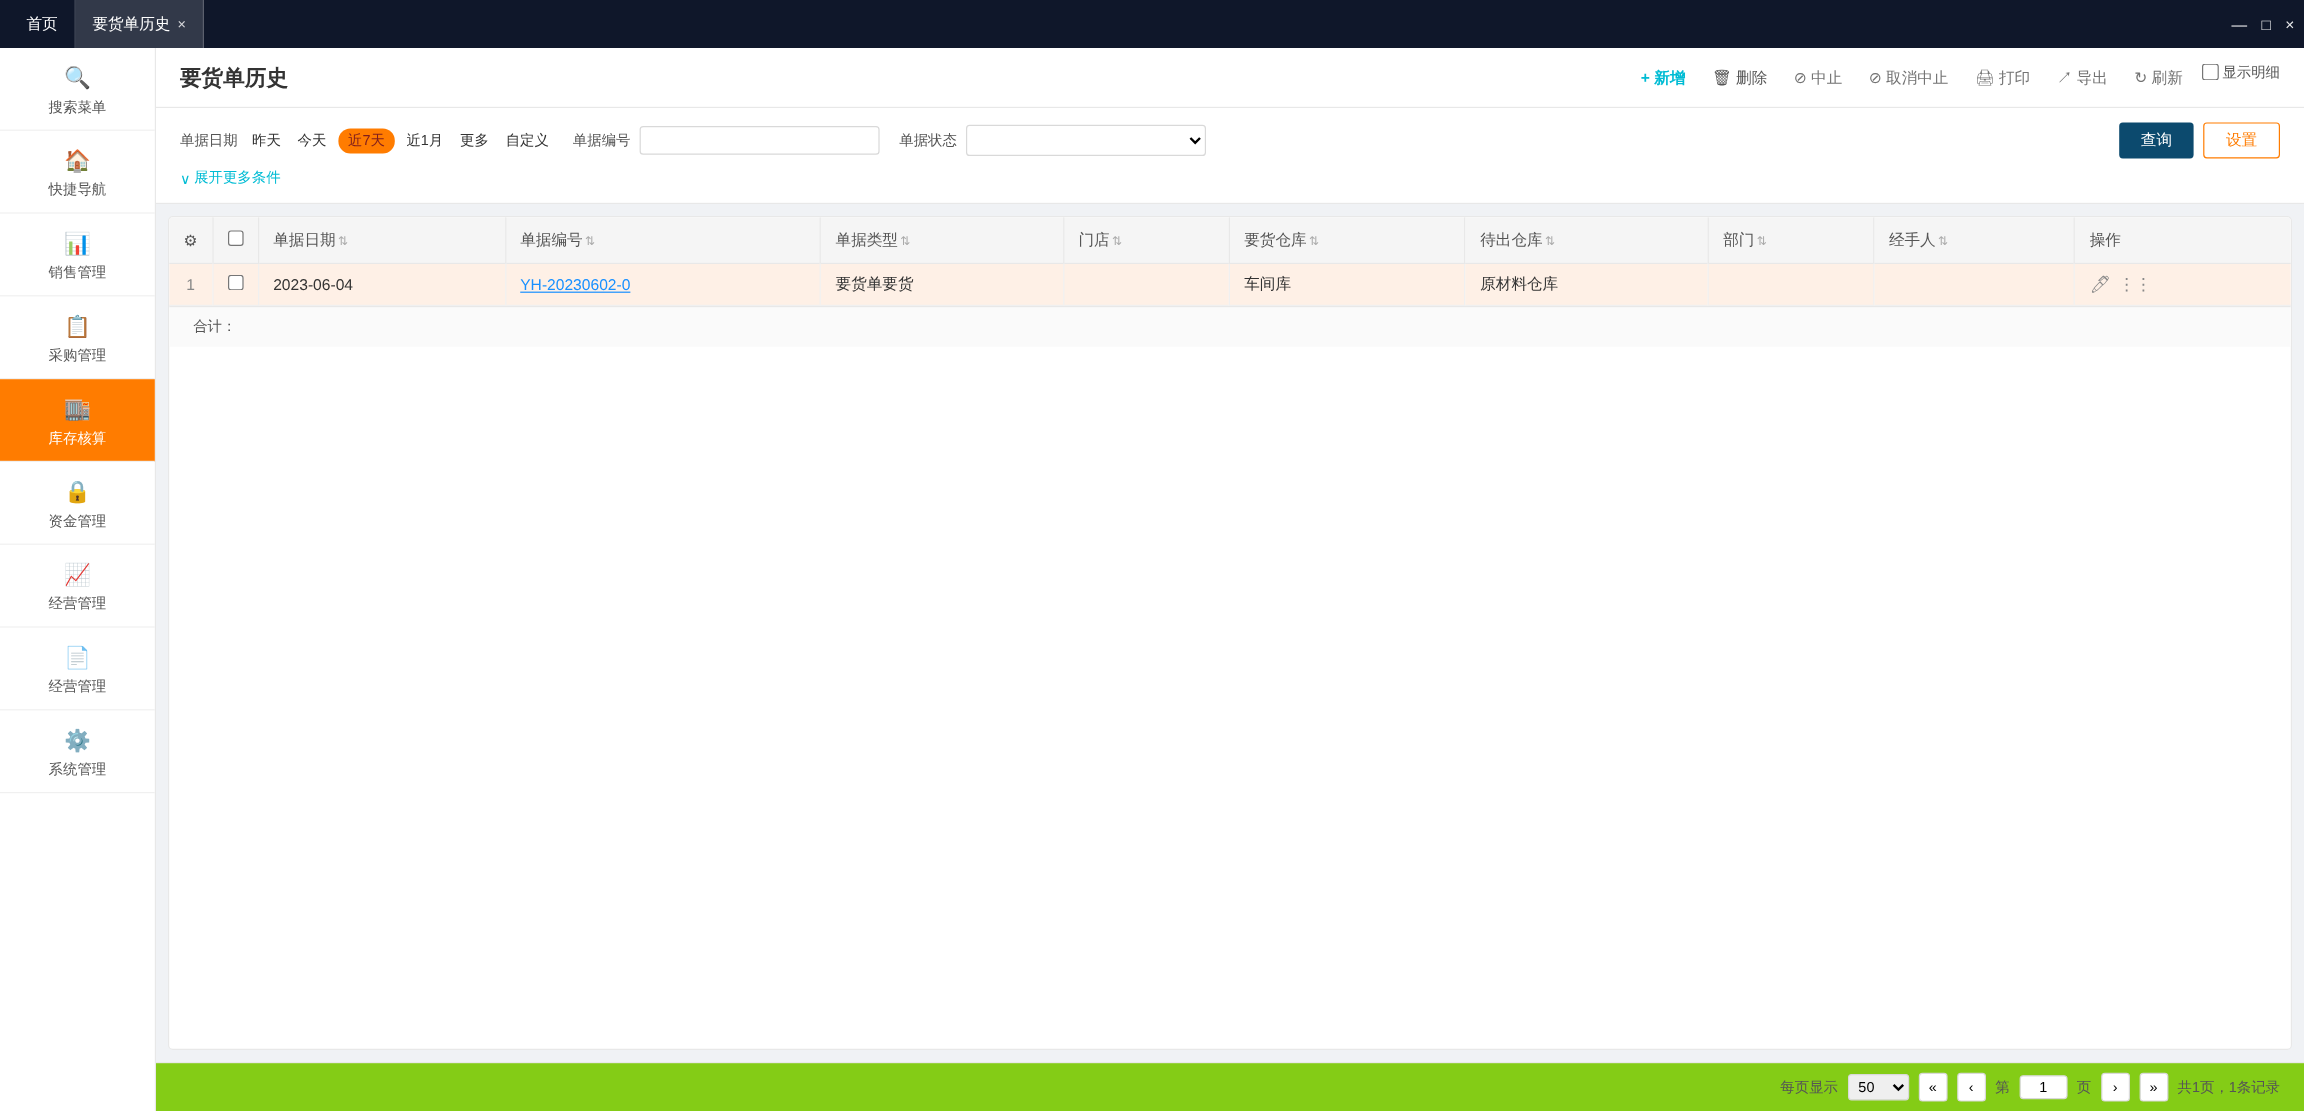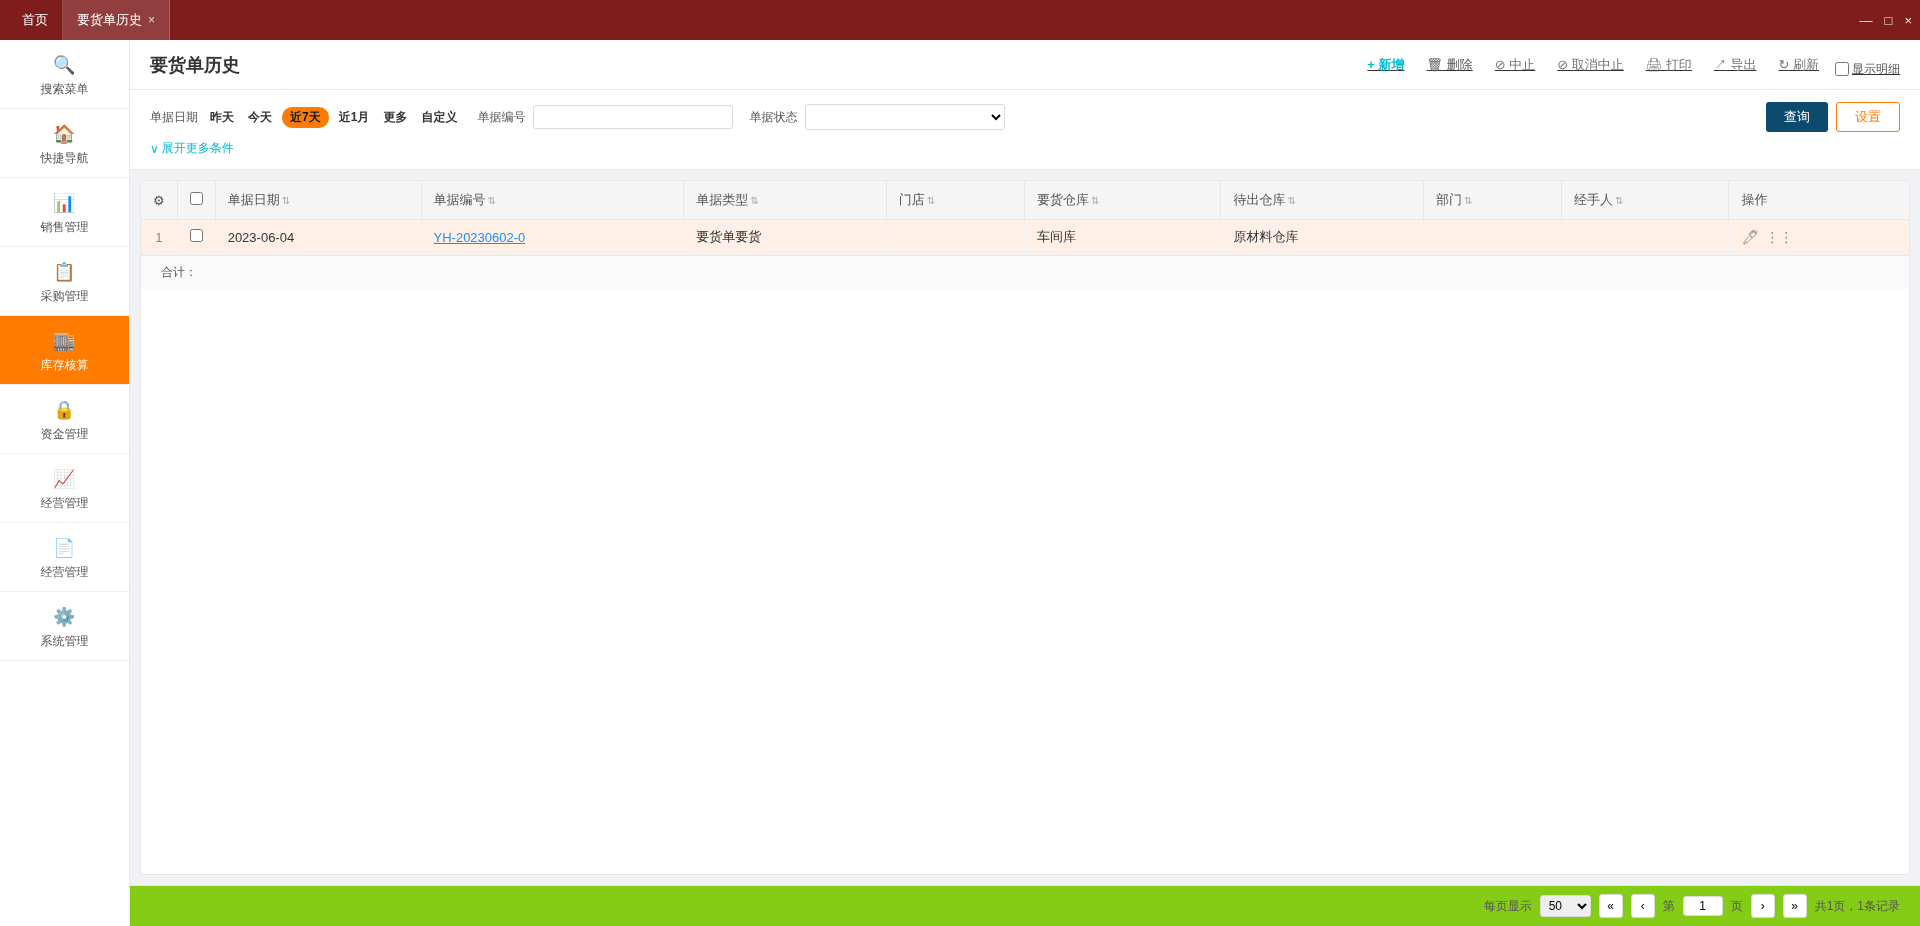--- a/index.html
+++ b/index.html
@@ -1,20 +1,20 @@
 <!DOCTYPE html>
 <html><head>
   <meta charset="utf-8">
   <style>
     * { box-sizing: border-box; margin: 0; padding: 0; }
     body { font-family: "Microsoft YaHei", Arial, sans-serif; font-size: 13px; color: #333; background: #f0f2f5; display: flex; flex-direction: column; height: 926px; overflow: hidden; }
 
     
     .top-bar {
-      background: #7f1d1d;
+      background: #0f172a;
       height: 40px;
       display: flex;
       align-items: center;
       padding: 0 8px;
       flex-shrink: 0;
     }
     .top-bar-tab {
       display: inline-flex;
       align-items: center;
       height: 40px;
@@ -97,23 +97,22 @@
       border-bottom: 1px solid #e8e8e8;
       flex-shrink: 0;
     }
     .page-title {
       font-size: 18px;
       font-weight: bold;
       color: #333;
     }
     .header-actions {
       display: flex;
-      align-items: flex-end;
+      align-items: flex-start;
       gap: 10px;
-      text-decoration: underline;
     }
     .action-btn {
       display: inline-flex;
       align-items: center;
       gap: 3px;
       font-size: 13px;
       cursor: pointer;
       color: #737373;
       padding: 4px 6px;
       border-radius: 3px;
@@ -170,31 +169,30 @@
       gap: 8px;
     }
     .filter-label {
       font-size: 12px;
       color: #555;
       white-space: nowrap;
     }
     .date-shortcuts {
       display: flex;
       gap: 6px;
-      font-weight: bold;
     }
     .date-shortcut {
       font-size: 12px;
       color: #333;
       cursor: pointer;
       padding: 2px 4px;
     }
     .date-shortcut.active {
       background: #ff7c00;
-      color: #0f172a;
+      color: #7f1d1d;
       border-radius: 10px;
       padding: 2px 8px;
     }
     .date-range-text {
       font-size: 11px;
       color: #888;
       margin-top: 3px;
     }
     .filter-input {
       border: 1px solid #d9d9d9;

